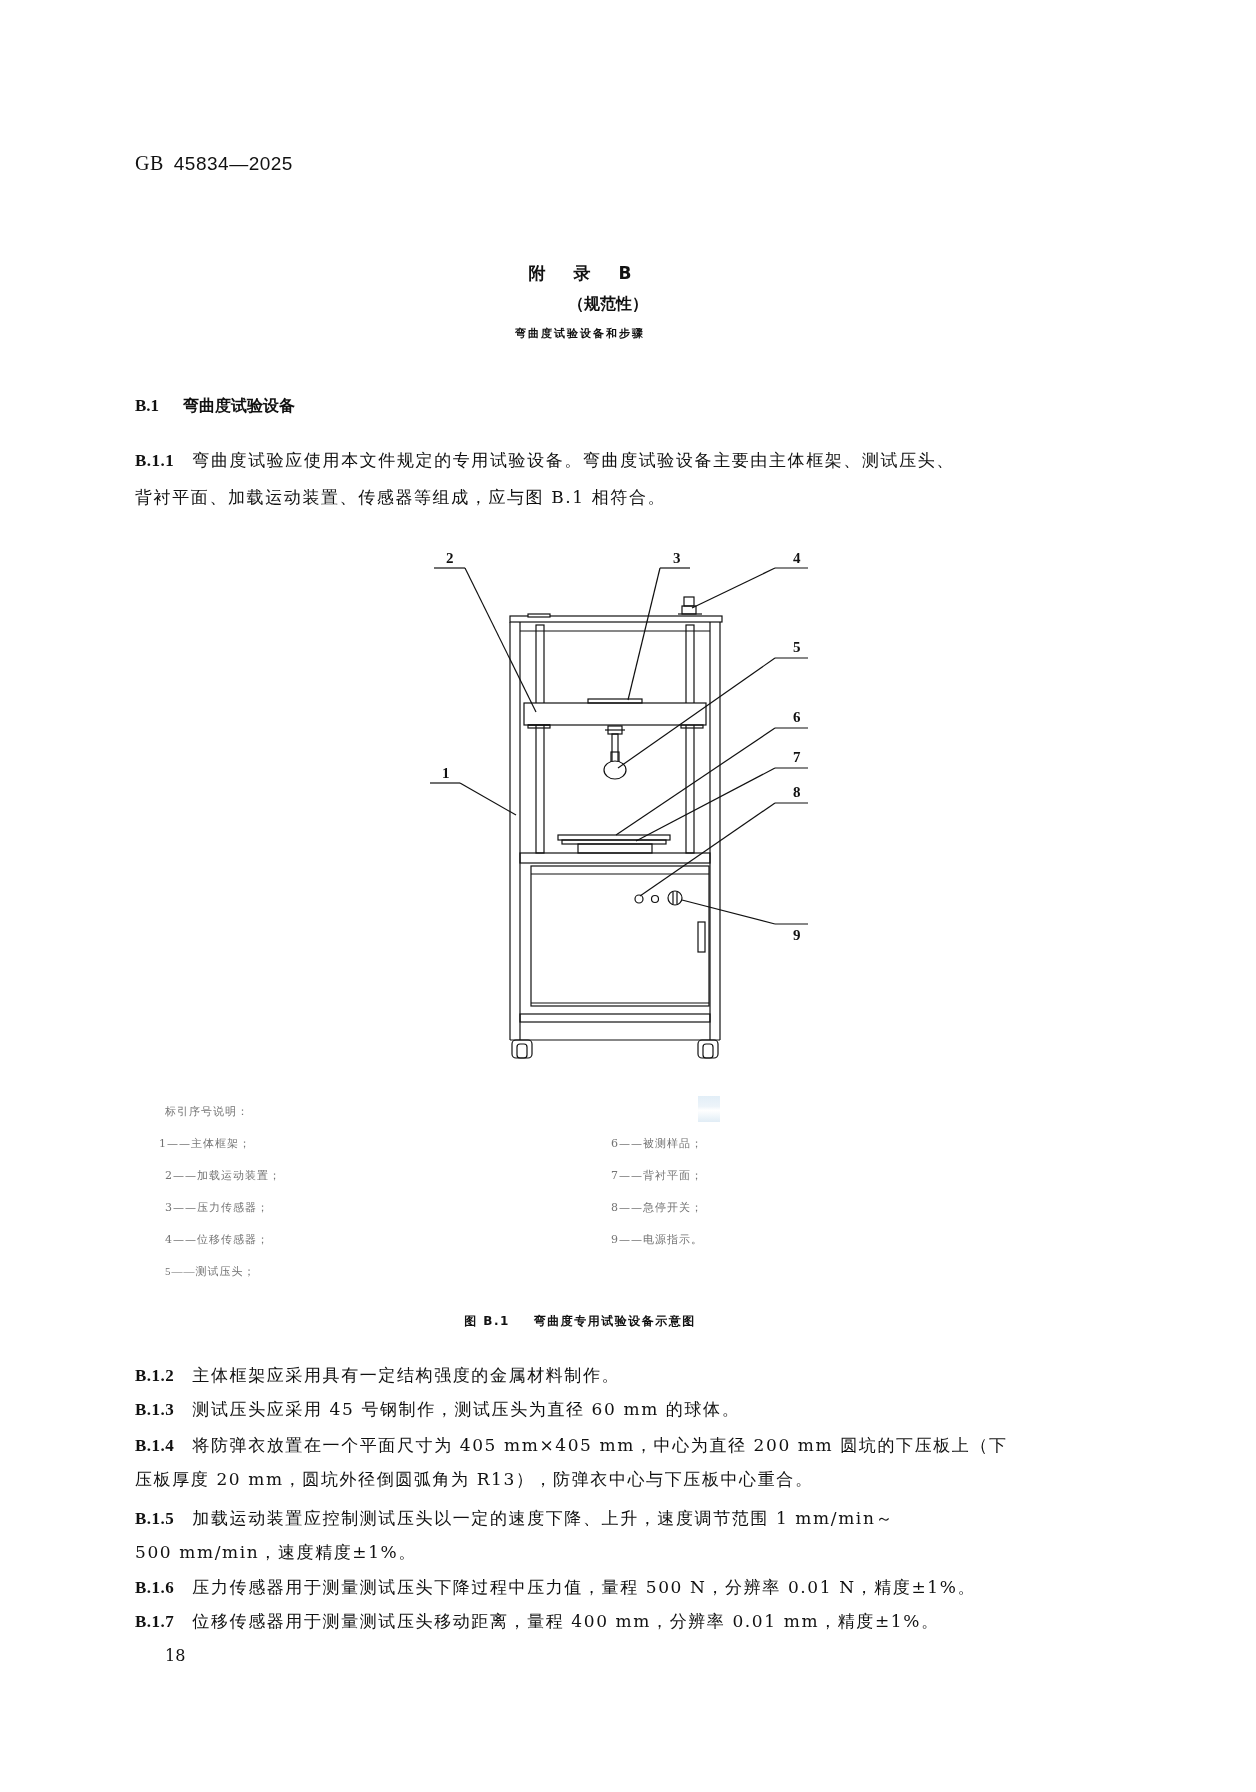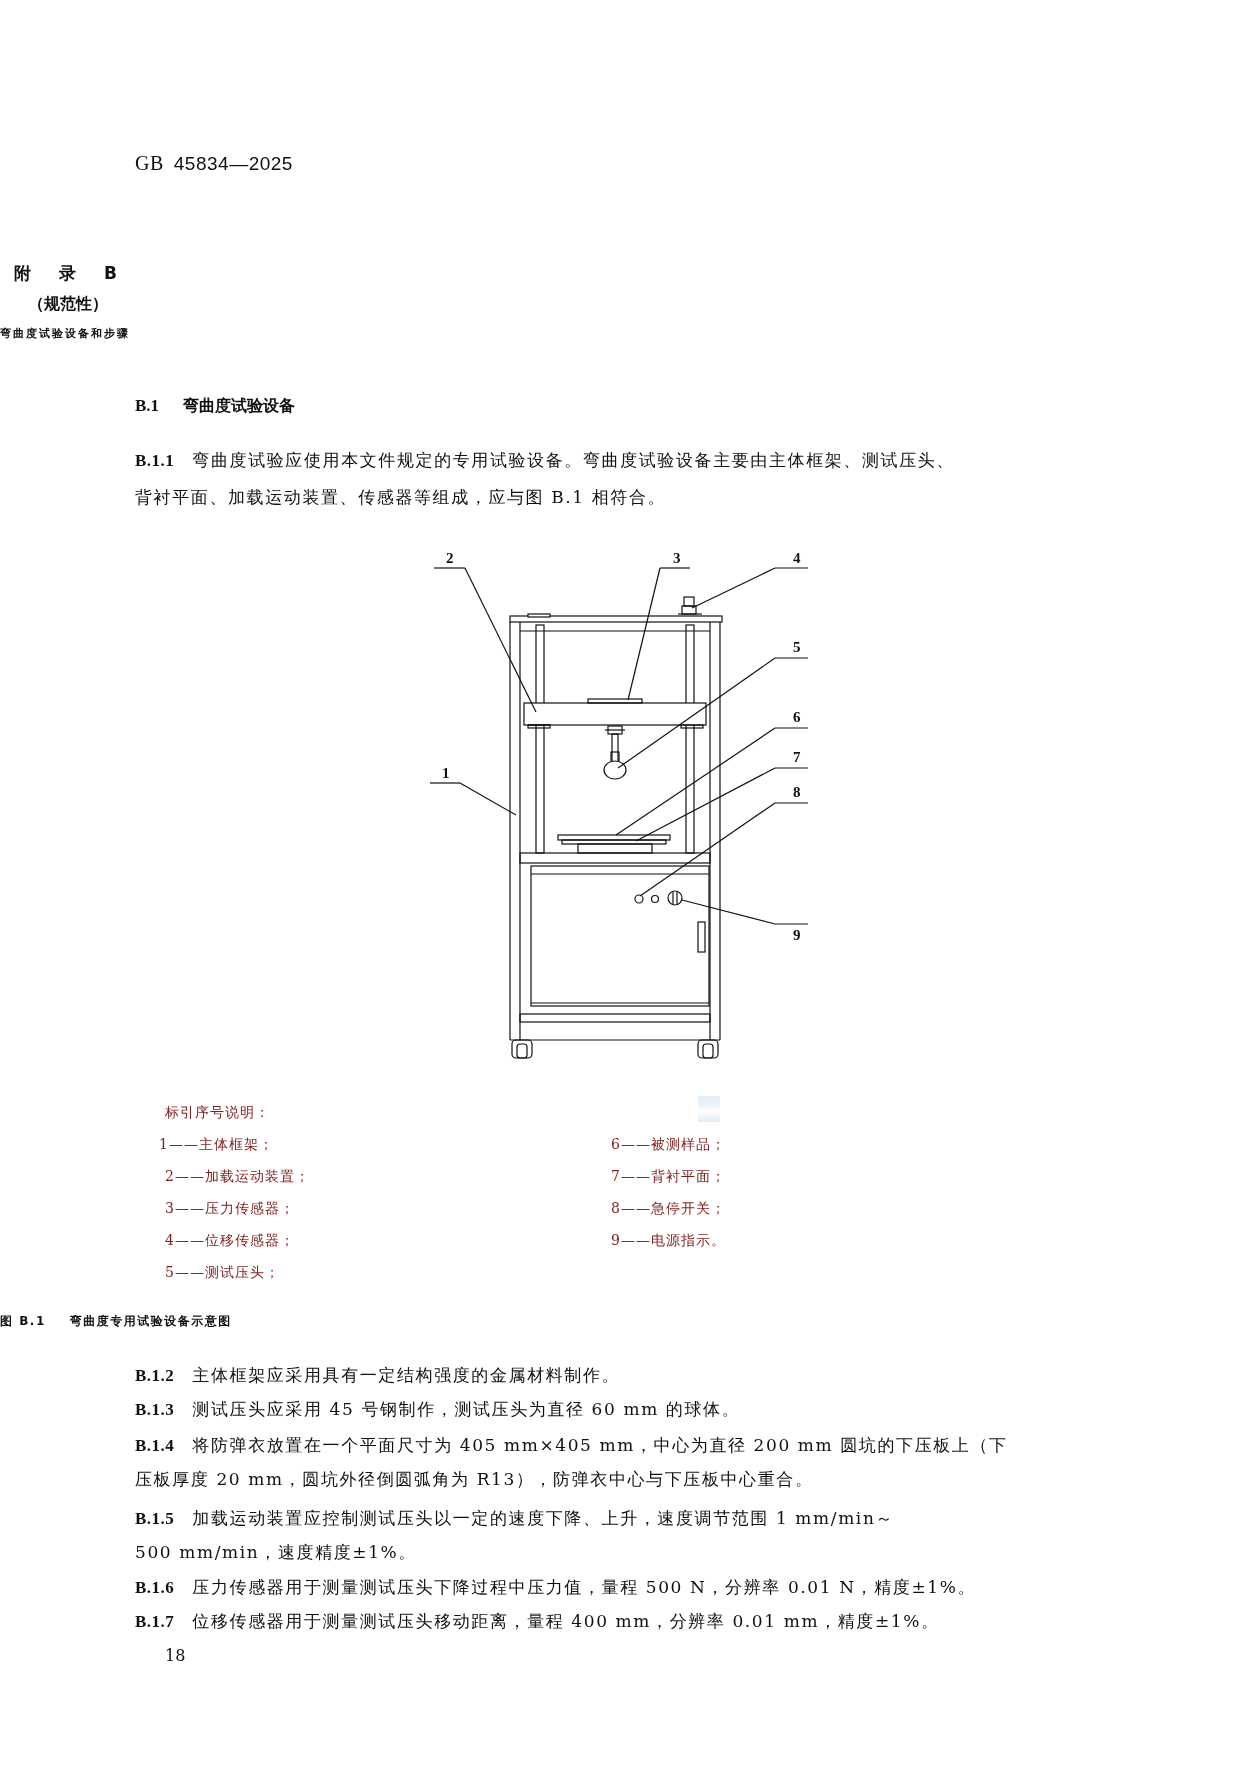--- a/index.html
+++ b/index.html
@@ -1,30 +1,30 @@
 <!DOCTYPE html>
 <html><head>
 <meta charset="utf-8">
 <style>
   html, body { margin:0; padding:0; background:#ffffff; }
   body { width:1256px; height:1792px; position:relative; overflow:hidden;
          font-family:"DejaVu Serif","Liberation Serif",serif; color:#111; }
   .abs { position:absolute; white-space:nowrap; }
   .hdr { left:135px; top:152px; font-family:"Liberation Sans","DejaVu Sans",sans-serif; font-size:19px; letter-spacing:0.5px; }
   .hdr b { font-family:"Liberation Serif",serif; font-weight:normal; font-size:20px; margin-right:10px; }
-  .center { left:0; width:1160px; }
+  .center { left:0; width:1160px; text-align:center; }
   .annex { top:262px; font-family:"DejaVu Sans",sans-serif; font-weight:bold; font-size:17px; word-spacing:22px; }
   .annex span { margin:0 14px; }
   .norm { top:294px; font-family:"DejaVu Sans",sans-serif; font-weight:bold; font-size:16px;padding-left:28px; }
   .atitle { top:326px; font-family:"DejaVu Sans",sans-serif; font-weight:bold; font-size:11px; letter-spacing:2px; }
   .sec { left:135px; top:396px; font-family:"DejaVu Sans",sans-serif; font-weight:bold; font-size:16px; }
   .sec .num { font-family:"Liberation Serif",serif; font-weight:bold; font-size:17px; margin-right:24px; }
   .para { left:135px; font-size:17px; letter-spacing:1.6px; width:978px; }
   .para .num { font-family:"Liberation Serif",serif; font-weight:bold; letter-spacing:0.5px; margin-right:18px; }
-  .legend { font-size:14px; letter-spacing:1px; color:#7f1d1d; }
+  .legend { font-size:11px; letter-spacing:1px; color:#737373; }
   .caption { top:1313px; font-family:"DejaVu Sans",sans-serif; font-weight:bold; font-size:12px; letter-spacing:1.5px; }
   .caption .fig { margin-right:24px; }
   .pageno { left:165px; top:1646px; font-size:16px; }
   .figure { position:absolute; left:420px; top:530px; width:420px; height:540px; }
   .callout { font-family:"Liberation Serif",serif; font-weight:bold; font-size:15px; fill:#111; }
   .smudge { position:absolute; left:698px; top:1096px; width:22px; height:26px;
             background:linear-gradient(#dbeaf5,#e8f1f8 40%,#ffffff 55%,#d9e8f3); opacity:0.8; }
 </style>
 </head>
 <body>
@@ -134,21 +134,21 @@
     <text class="callout" stroke="none" x="22" y="248">1</text>
   </svg>
 </div>
 
 <div class="smudge"></div>
 <div class="abs legend" style="left:165px; top:1104px;">标引序号说明：</div>
 <div class="abs legend" style="left:159px; top:1136px;">1——主体框架；</div>
 <div class="abs legend" style="left:165px; top:1168px;">2——加载运动装置；</div>
 <div class="abs legend" style="left:165px; top:1200px;">3——压力传感器；</div>
 <div class="abs legend" style="left:165px; top:1232px;">4——位移传感器；</div>
-<div class="abs legend" style="left:165px; top:1264px;">5——测试压头；</div>
+<div class="abs legend" style="left:165px; top:1264px;font-family:Liberation Serif, serif;">5——测试压头；</div>
 <div class="abs legend" style="left:611px; top:1136px;">6——被测样品；</div>
 <div class="abs legend" style="left:611px; top:1168px;">7——背衬平面；</div>
 <div class="abs legend" style="left:611px; top:1200px;">8——急停开关；</div>
 <div class="abs legend" style="left:611px; top:1232px;">9——电源指示。</div>
 
 <div class="abs center caption">
   <span class="fig">图 B.1</span><span>弯曲度专用试验设备示意图</span>
 </div>
 
 <div class="abs para" style="top:1364px;">

